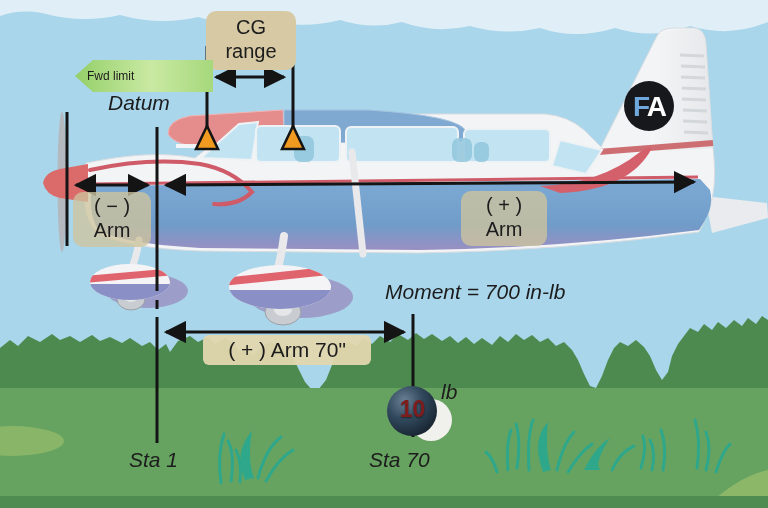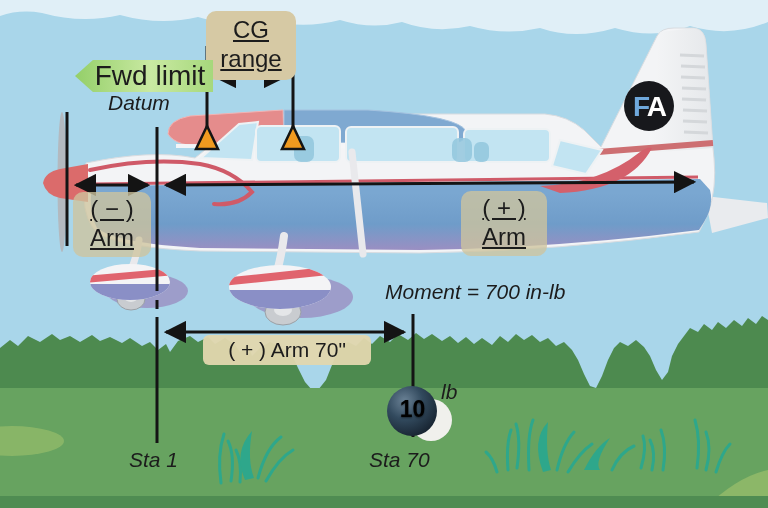--- a/index.html
+++ b/index.html
@@ -10,28 +10,27 @@
     font-family:"Liberation Sans",sans-serif;
     color:#1c1c1c;
     user-select:none;
   }
   #scene{position:absolute;left:0;top:0;}
   .lbl{position:absolute;white-space:nowrap;}
   .tan-box{
     background:#d6c9a4;
     border-radius:10px;
     text-align:center;
-    font-size:24px;
+    font-size:20px;
     line-height:1.22;
-    text-decoration:underline;
   }
   .tan-box.translucent{background:rgba(206,196,158,0.78);}
   .limit-arrow{
-    display:flex;align-items:center;justify-content:center;
-    font-size:28px;height:32px;
+    display:flex;align-items:center;
+    font-size:12px;height:32px;
   }
   .limit-arrow.fwd{
     background:linear-gradient(90deg,#94cf69,#c9e9a2 55%,#a6d87c);
     clip-path:polygon(0 50%,13% 0,100% 0,100% 100%,13% 100%);
     padding-left:12px;
   }
   .limit-arrow.aft{
     background:linear-gradient(270deg,#94cf69,#c9e9a2 55%,#a6d87c);
     clip-path:polygon(0 0,87% 0,100% 50%,87% 100%,0 100%);
     padding-right:12px;
@@ -48,21 +47,21 @@
     left:203px;top:335px;width:168px;height:30px;
     background:rgba(226,215,174,0.95);border-radius:6px;
     display:flex;align-items:center;justify-content:center;
     font-size:21px;
   }
   #lbl-sta0{left:129px;top:448px;}
   #lbl-sta70{left:369px;top:448px;text-align:center;}
   #lbl-lb{left:441px;top:380px;}
   #lbl-weight{
     left:391px;top:396px;width:43px;text-align:center;
-    font-size:23px;font-weight:bold;color:#000000;
+    font-size:23px;font-weight:bold;color:#7f1d1d;
     text-shadow:0 1px 2px rgba(0,0,0,.5);
   }
 </style>
 </head>
 <body>
 
 <div id="stage">
 
 <svg id="scene" width="768" height="508" viewBox="0 0 768 508">
   <defs>

